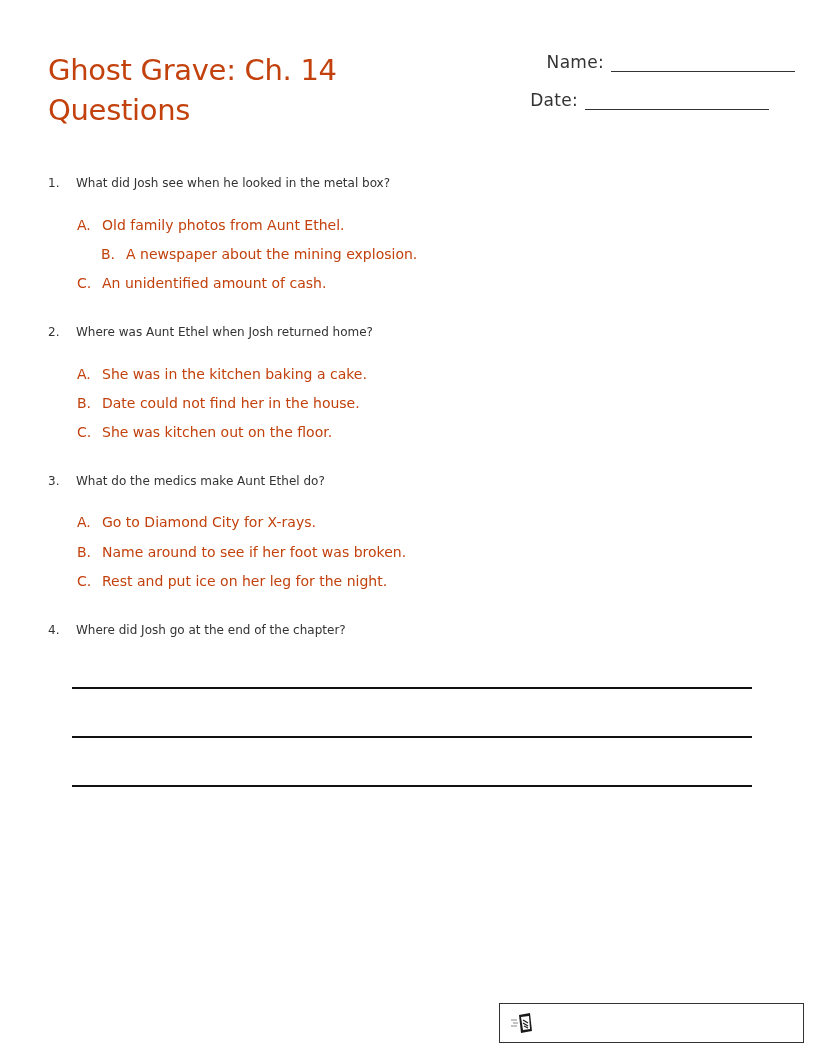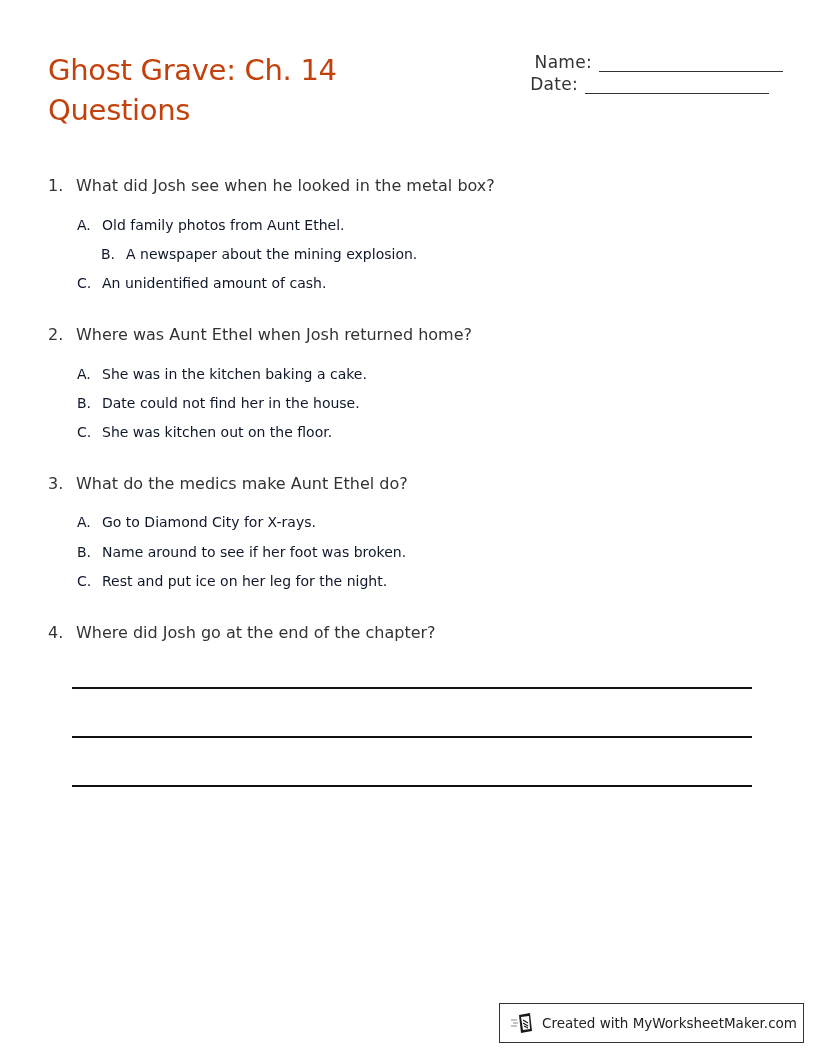--- a/index.html
+++ b/index.html
@@ -41,32 +41,32 @@
       letter-spacing: 0.3px;
     }
     .field-line {
       width: 184px;
       height: 18px;
       border-bottom: 1.3px solid #333;
     }
     .question {
       position: absolute;
       left: 48px;
-      font-size: 16px;
+      font-size: 12px;
       color: #333;
     }
     .q-num {
       display: inline-block;
       width: 28px;
     }
     .option {
       position: absolute;
       left: 77px;
       font-size: 14px;
-      color: #0f172a;
+      color: #c2410c;
     }
     .opt-letter {
       display: inline-block;
       width: 25px;
     }
     .answer-line {
       position: absolute;
       left: 72px;
       width: 680px;
       height: 0;
@@ -91,25 +91,25 @@
       height: 22px;
       margin-right: 6px;
       display: inline-block;
     }
   </style>
 </head>
 <body>
 
 <h1 class="title">Ghost Grave: Ch. 14 Questions</h1>
 
-<div class="field-row" style="left:512px; top:52px;">
+<div class="field-row" style="left:524px; top:52px;">
   <span class="field-label">Name:</span>
   <span class="field-line"></span>
 </div>
-<div class="field-row" style="left:498px; top:74px;">
+<div class="field-row" style="left:498px; top:90px;">
   <span class="field-label">Date:</span>
   <span class="field-line"></span>
 </div>
 
 <div class="question" style="top:176px;">
   <span class="q-num">1.</span><span>What did Josh see when he looked in the metal box?</span>
 </div>
 <div class="option" style="top:217px;">
   <span class="opt-letter">A.</span><span>Old family photos from Aunt Ethel.</span>
 </div>
@@ -159,14 +159,13 @@
       <line x1="1" y1="8" x2="7" y2="8" stroke="#888" stroke-width="1"></line>
       <line x1="3" y1="11" x2="8" y2="11" stroke="#888" stroke-width="1"></line>
       <line x1="1" y1="14" x2="7" y2="14" stroke="#888" stroke-width="1"></line>
       <polygon points="9,3 20,1 22,19 11,21" fill="#1a1a1a"></polygon>
       <polygon points="11,5 19,4 20,17 13,18" fill="#ffffff"></polygon>
       <line x1="13" y1="8" x2="18" y2="11" stroke="#1a1a1a" stroke-width="1.2"></line>
       <line x1="13" y1="11" x2="18" y2="14" stroke="#1a1a1a" stroke-width="1.2"></line>
       <line x1="14" y1="14" x2="18" y2="16" stroke="#1a1a1a" stroke-width="1.2"></line>
     </svg>
   </span>
-  <span>Created with MyWorksheetMaker.com</span>
 </div>
 
 </body></html>

